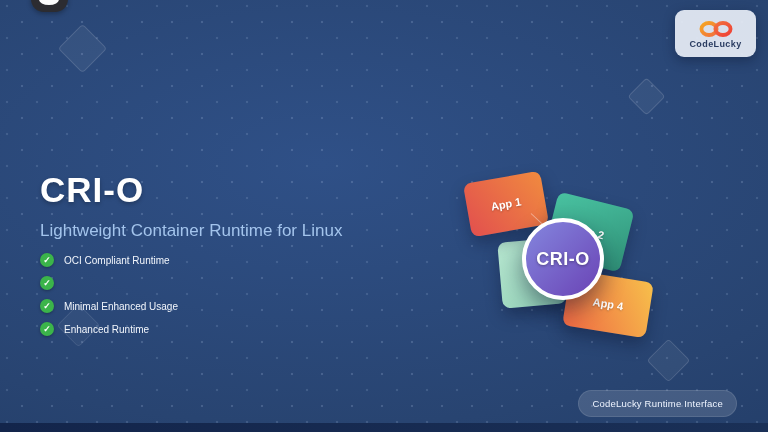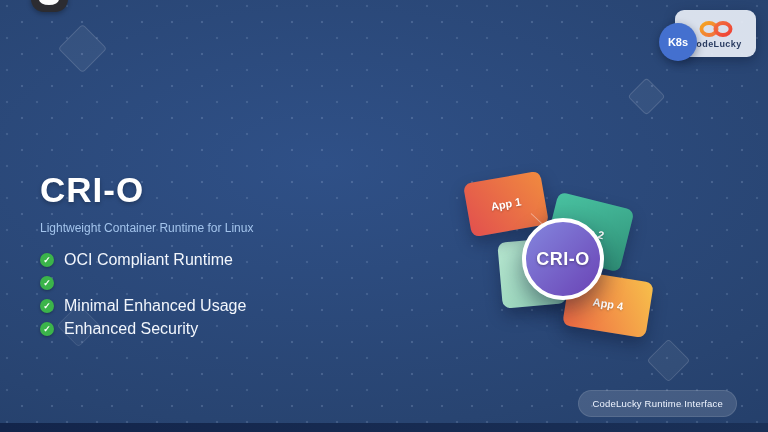--- a/index.html
+++ b/index.html
@@ -31,28 +31,28 @@
     display:flex;flex-direction:column;align-items:center;justify-content:center;padding-top:2px;box-sizing:border-box;}
   .infinity{display:block;margin-bottom:1px;}
   .brand-name{font-size:9px;font-weight:bold;color:#2a3c61;letter-spacing:.4px;}
   .k8s-badge{position:absolute;left:659px;top:23px;width:38px;height:38px;border-radius:50%;
     background:#4470cf;color:#fff;font-size:11px;font-weight:bold;
     display:flex;align-items:center;justify-content:center;
     box-shadow:0 3px 8px rgba(8,18,40,.4);z-index:6;}
   
   .title{position:absolute;left:40px;top:170px;color:#fff;font-size:35px;font-weight:800;
     letter-spacing:1px;text-shadow:0 2px 4px rgba(0,0,0,.25);}
-  .subtitle{position:absolute;left:40px;top:221px;color:#a3c4ec;font-size:12px;font-weight:500;}
+  .subtitle{position:absolute;left:40px;top:221px;color:#a3c4ec;font-size:17px;font-weight:500;}
   
   .features{position:absolute;left:40px;top:253px;}
   .feature{display:flex;align-items:center;margin-bottom:9px;height:14px;}
   .check{width:14px;height:14px;border-radius:50%;background:#3bb44a;margin-right:10px;
     display:flex;align-items:center;justify-content:center;color:#fff;font-size:9px;font-weight:bold;
     box-shadow:0 1px 3px rgba(0,0,0,.3);flex:0 0 14px;}
-  .feature span.label{color:#f2f6fc;font-size:16px;font-weight:500;}
+  .feature span.label{color:#f2f6fc;font-size:10px;font-weight:500;}
   
   .diagram{position:absolute;left:450px;top:150px;width:240px;height:210px;}
   .card{position:absolute;border-radius:8px;display:flex;align-items:center;justify-content:center;
     color:#fff;font-size:11px;font-weight:bold;text-shadow:0 1px 2px rgba(0,0,0,.25);
     box-shadow:0 8px 16px rgba(8,18,42,.35);}
   .app1{left:17px;top:27px;width:78px;height:54px;transform:rotate(-10deg);
     background:linear-gradient(60deg,#e2504e,#f08a3f);z-index:2;}
   .app2{left:100px;top:50px;width:78px;height:64px;transform:rotate(14deg);
     background:linear-gradient(150deg,#49c2a1,#2f8f76);z-index:2;}
   .app3{left:50px;top:90px;width:64px;height:66px;transform:rotate(-5deg);
@@ -100,40 +100,39 @@
         <linearGradient id="gR" x1="0" y1="0" x2="1" y2="1">
           <stop offset="0" stop-color="#f2703d"></stop>
             <stop offset="1" stop-color="#ef4136"></stop>
         </linearGradient>
       </defs>
       <ellipse cx="19" cy="14" rx="12" ry="9.5" fill="none" stroke="url(#gL)" stroke-width="6"></ellipse>
       <ellipse cx="41" cy="14" rx="12" ry="9.5" fill="none" stroke="url(#gR)" stroke-width="6"></ellipse>
     </svg>
     <span class="brand-name">CodeLucky</span>
   </div>
-  <div class="k8s-badge">K8s</div>
 
   <div class="title">CRI-O</div>
   <div class="subtitle">Lightweight Container Runtime for Linux</div>
 
   <div class="features">
     <div class="feature">
       <span class="check">✓</span>
       <span class="label">OCI Compliant Runtime</span>
     </div>
     <div class="feature">
       <span class="check">✓</span>
     </div>
     <div class="feature">
       <span class="check">✓</span>
       <span class="label">Minimal Enhanced Usage</span>
     </div>
     <div class="feature">
       <span class="check">✓</span>
-      <span class="label">Enhanced Security</span>
+      <span class="label">Enhanced Runtime</span>
     </div>
   </div>
 
   <div class="diagram">
     <div class="card app1">App 1</div>
     <div class="card app2">App 2</div>
     <div class="card app3"></div>
     <div class="card app4">App 4</div>
     <div class="link-line l1"></div>
     <div class="link-line l2"></div>

